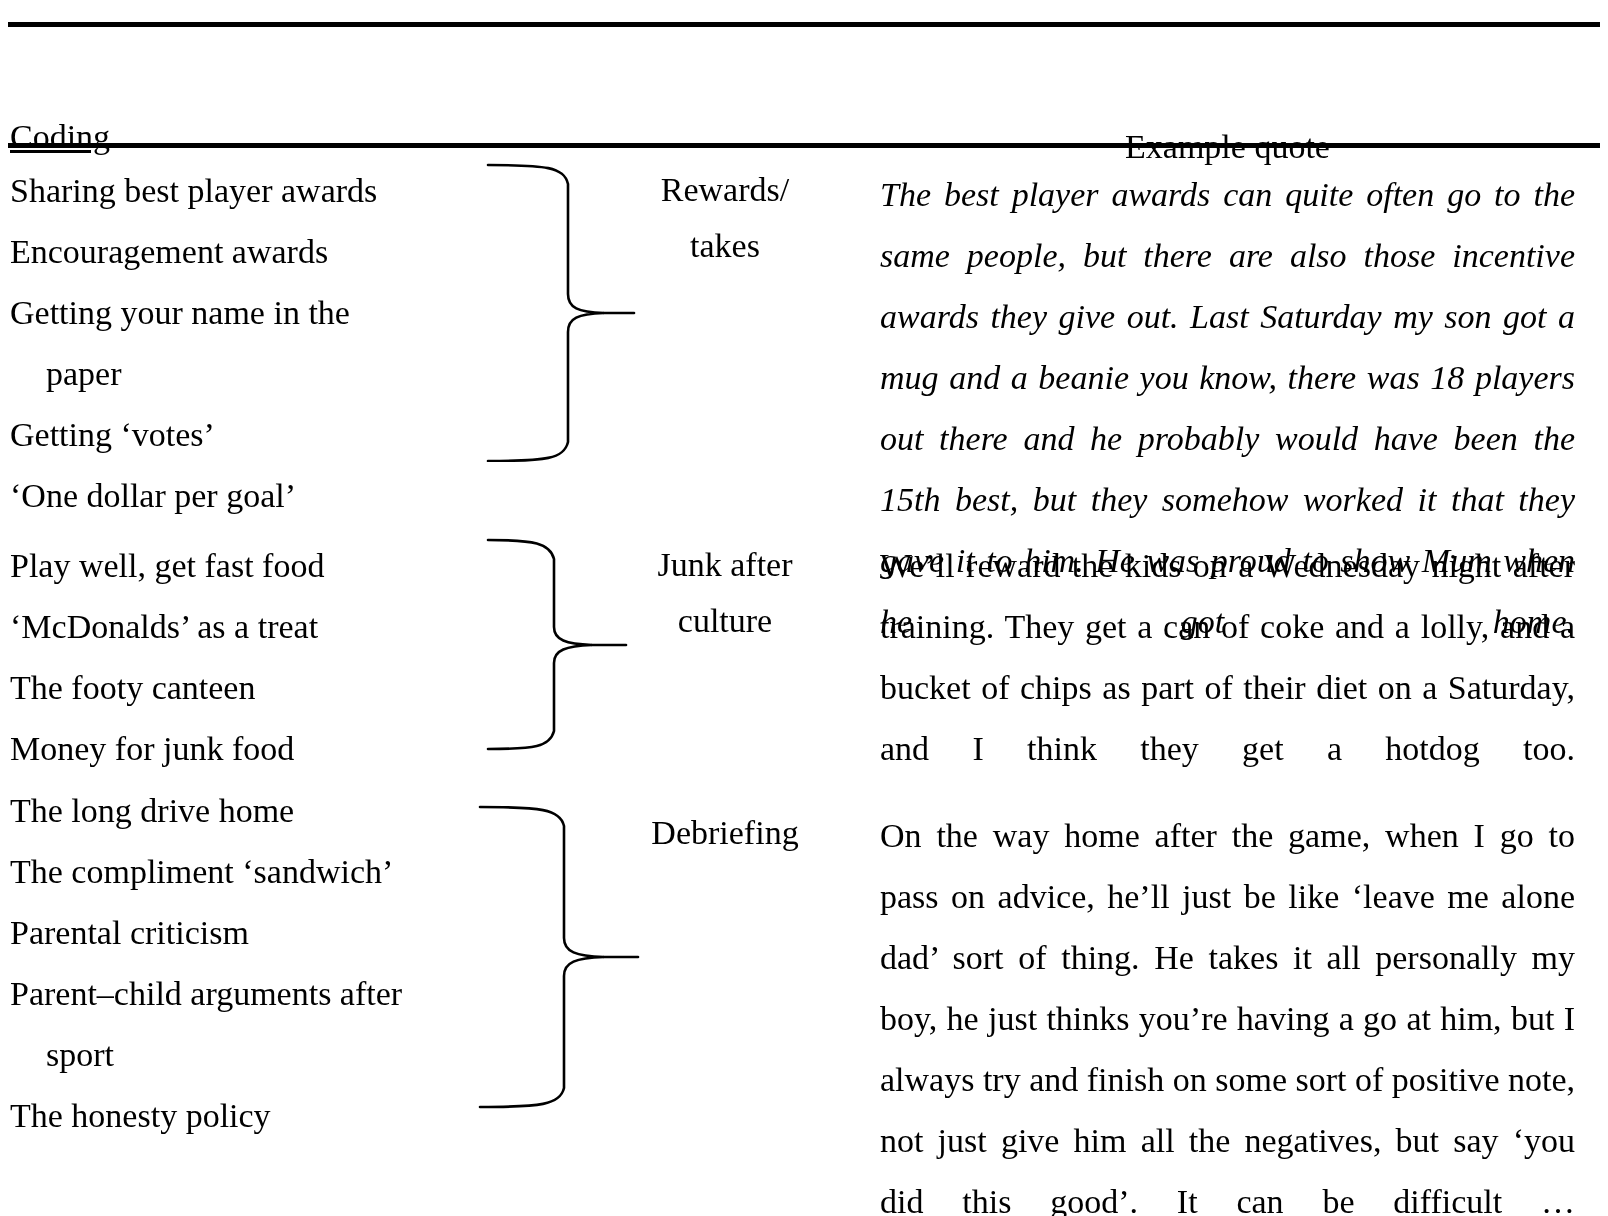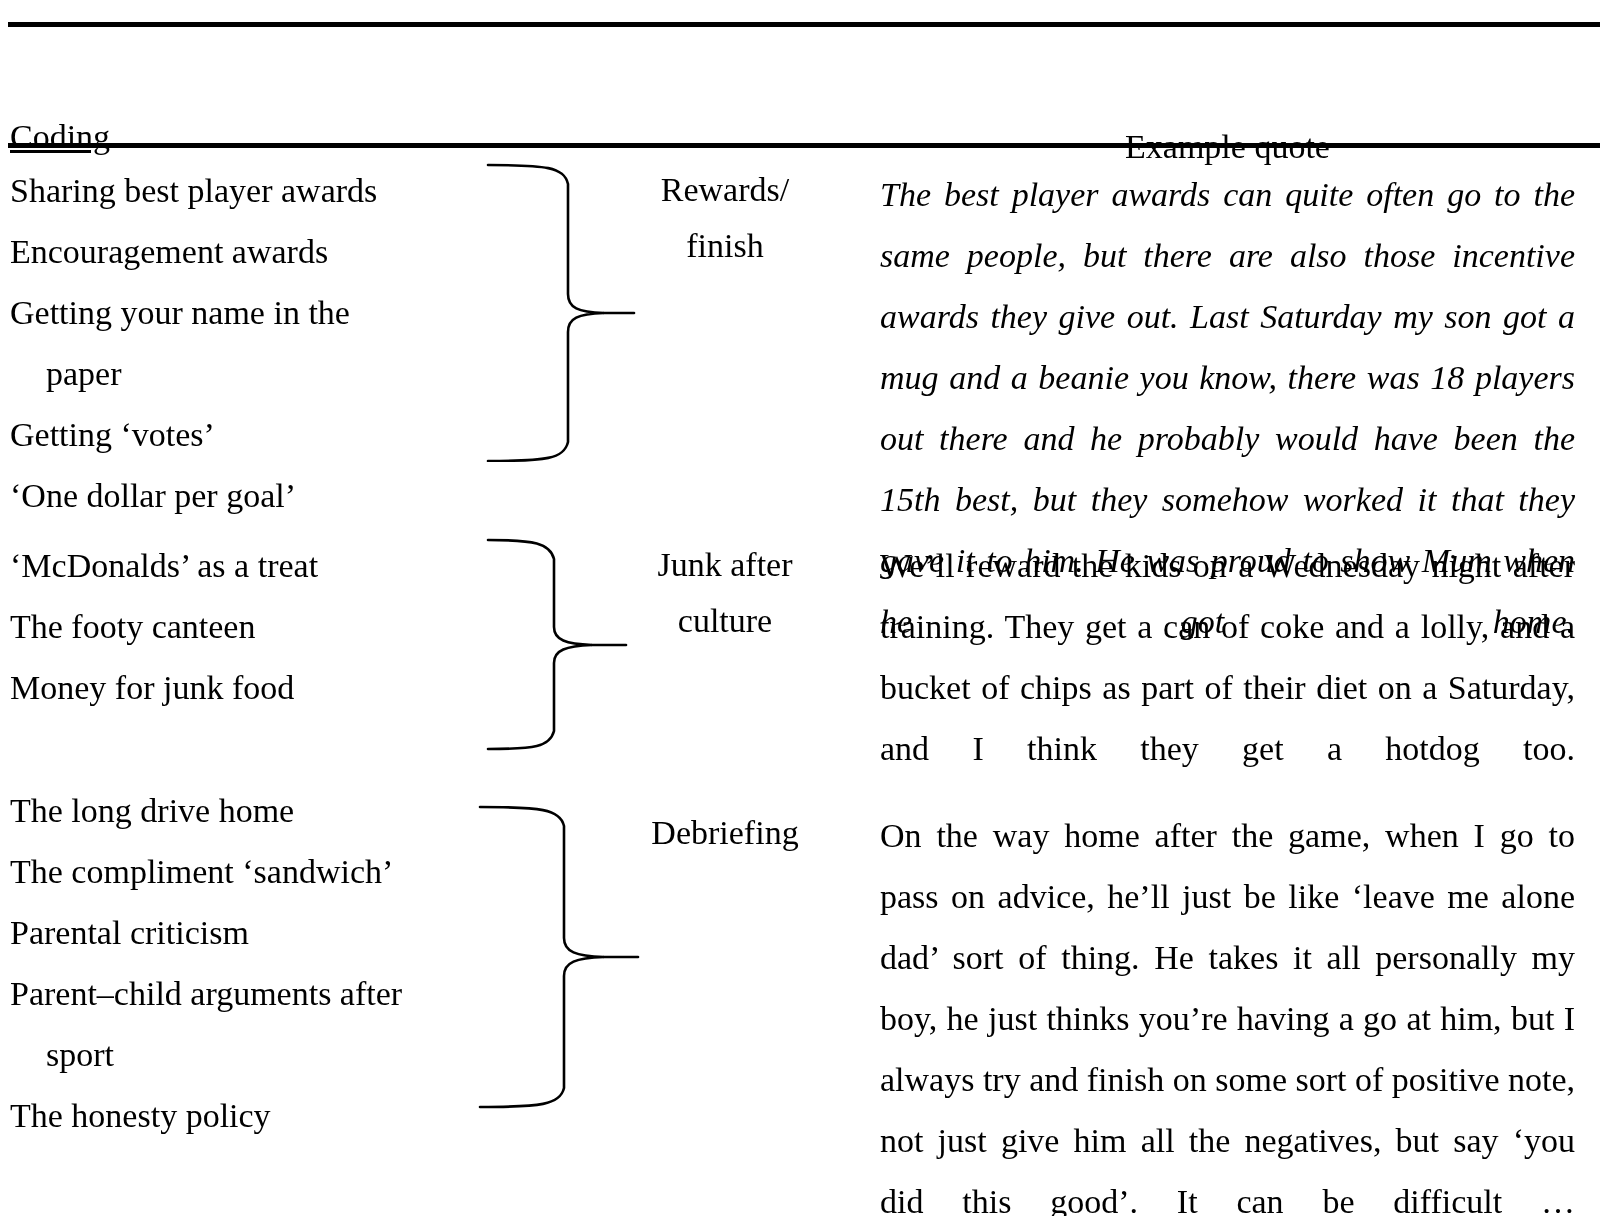--- a/index.html
+++ b/index.html
@@ -172,29 +172,32 @@
     <div class="brace-col" style="left:486px; top:2px;">
       <svg width="150" height="300" viewBox="0 0 150 300" fill="none" stroke="#000000" stroke-width="2.6" stroke-linecap="round">
         <path d="M2 3 C 60 3, 78 5, 82 22 L 82 132 C 82 146, 92 150, 118 151
                  C 92 152, 82 156, 82 170 L 82 280 C 78 297, 60 299, 2 299"></path>
         <path d="M118 151 L 148 151"></path>
       </svg>
     </div>
 
     <div class="theme-col" id="theme-0">
       <div>Rewards/</div>
-      <div>finish</div>
+      <div>takes</div>
     </div>
 
     <div class="quote-col" id="quote-0">The best player awards can quite often go to the same people, but there are also those incentive awards they give out. Last Saturday my son got a mug and a beanie you know, there was 18 players out there and he probably would have been the 15th best, but they somehow worked it that they gave it to him. He was proud to show Mum when he got home.</div>
   </div>
 
   <div class="block" id="block-1">
 
     <div class="coding-col">
+      <div class="coding-item">
+        <span>Play well, get fast food</span>
+      </div>
       <div class="coding-item">
         <span>‘McDonalds’ as a treat</span>
       </div>
       <div class="coding-item">
         <span>The footy canteen</span>
       </div>
       <div class="coding-item">
         <span>Money for junk food</span>
       </div>
     </div>

